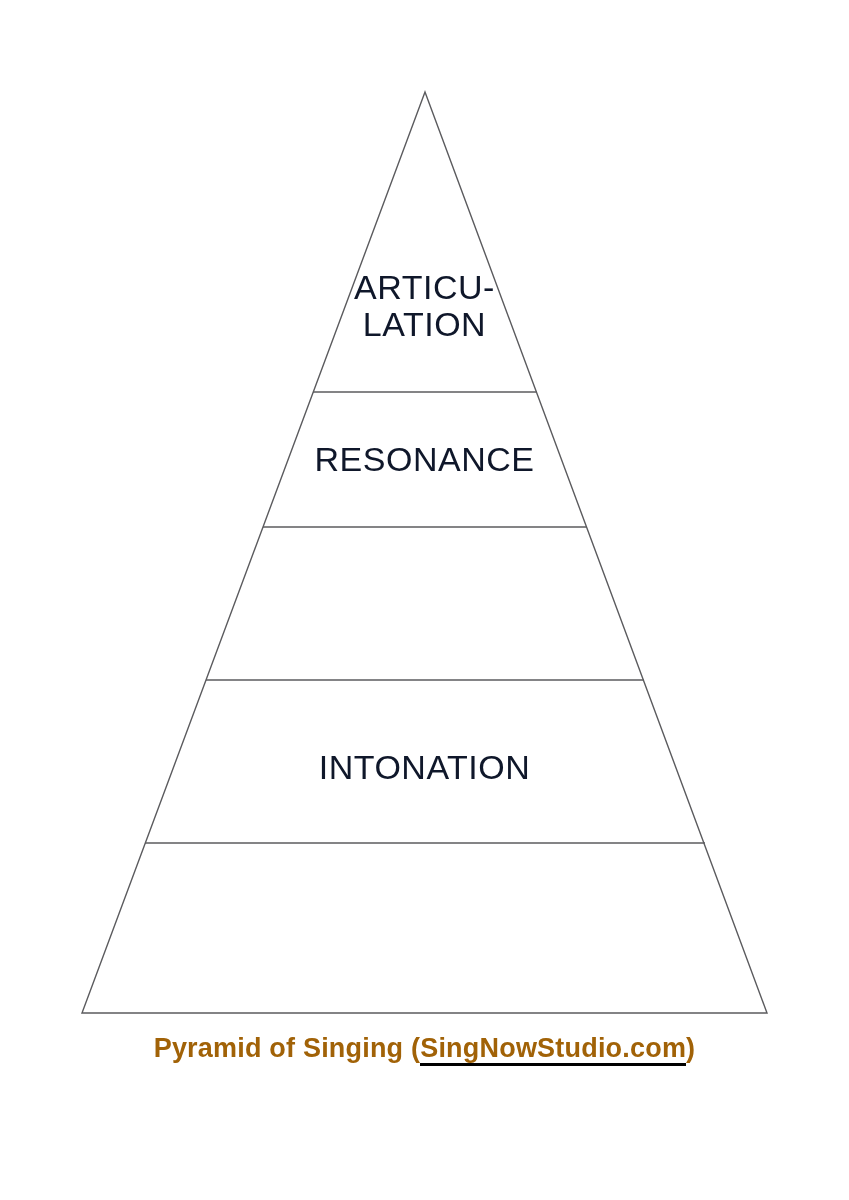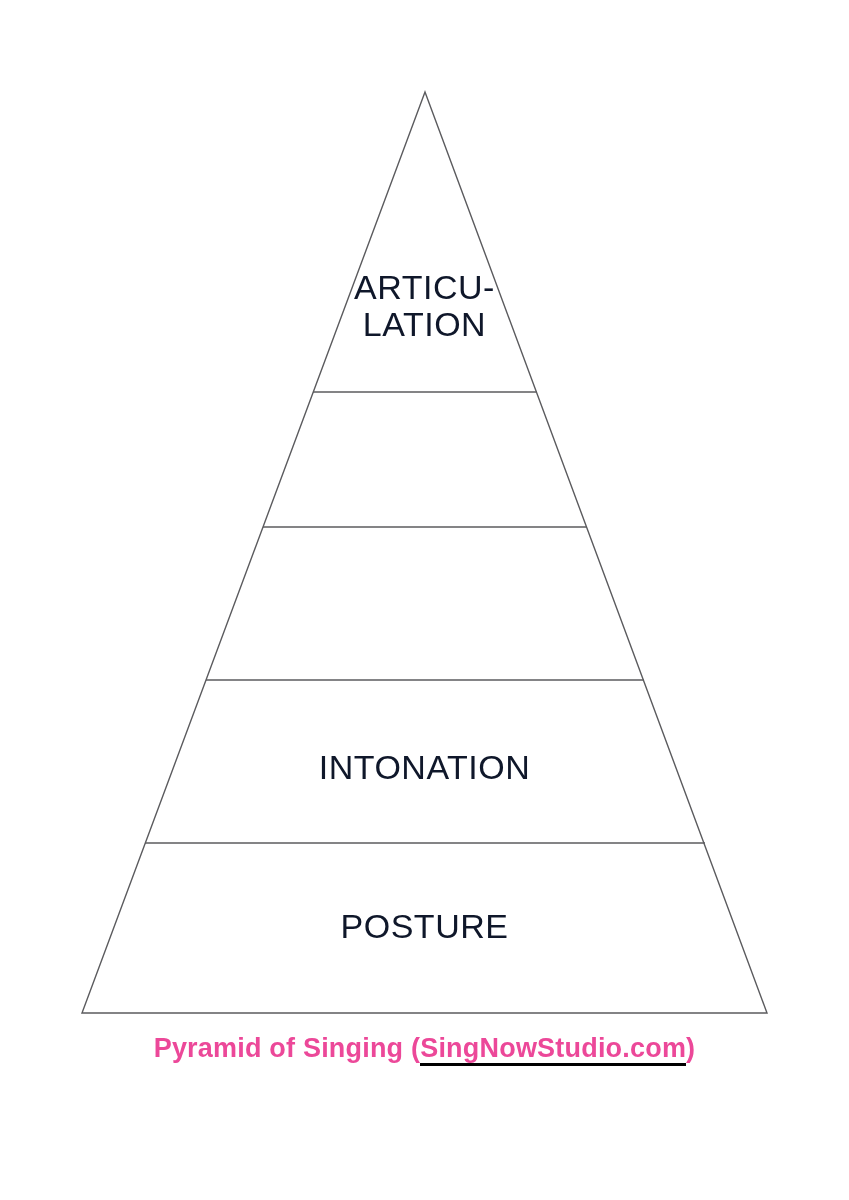--- a/index.html
+++ b/index.html
@@ -37,21 +37,21 @@
     letter-spacing: 0.5px;
     line-height: 37px;
     white-space: pre-line;
   }
   .caption {
     position: absolute;
     left: 0;
     top: 1033px;
     width: 849px;
     text-align: center;
-    color: #ec4899;
+    color: #a16207;
     font-size: 27px;
     font-weight: 700;
     letter-spacing: 0.2px;
   }
   .caption .link {
     border-bottom: 3px solid #000000;
     padding-bottom: 0px;
     cursor: pointer;
   }
 </style>
@@ -64,23 +64,23 @@
     <polygon points="425,92 82,1013 767,1013"></polygon>
     <line x1="313" y1="392" x2="537" y2="392"></line>
     <line x1="263" y1="527" x2="587" y2="527"></line>
     <line x1="206" y1="680" x2="644" y2="680"></line>
     <line x1="145" y1="843" x2="705" y2="843"></line>
   </svg>
 
   <div class="level-label" style="top: 269px;">ARTICU-
 LATION</div>
 
+  <div class="level-label" style="top: 441px;">RESONANCE</div>
 
 
   <div class="level-label" style="top: 749px;">INTONATION</div>
 
-  <div class="level-label" style="top: 908px;">POSTURE</div>
 
   <div class="caption">
     <span>Pyramid of Singing (</span><span class="link">SingNowStudio.com</span><span>)</span>
   </div>
 
 </div>
 
 </body></html>

